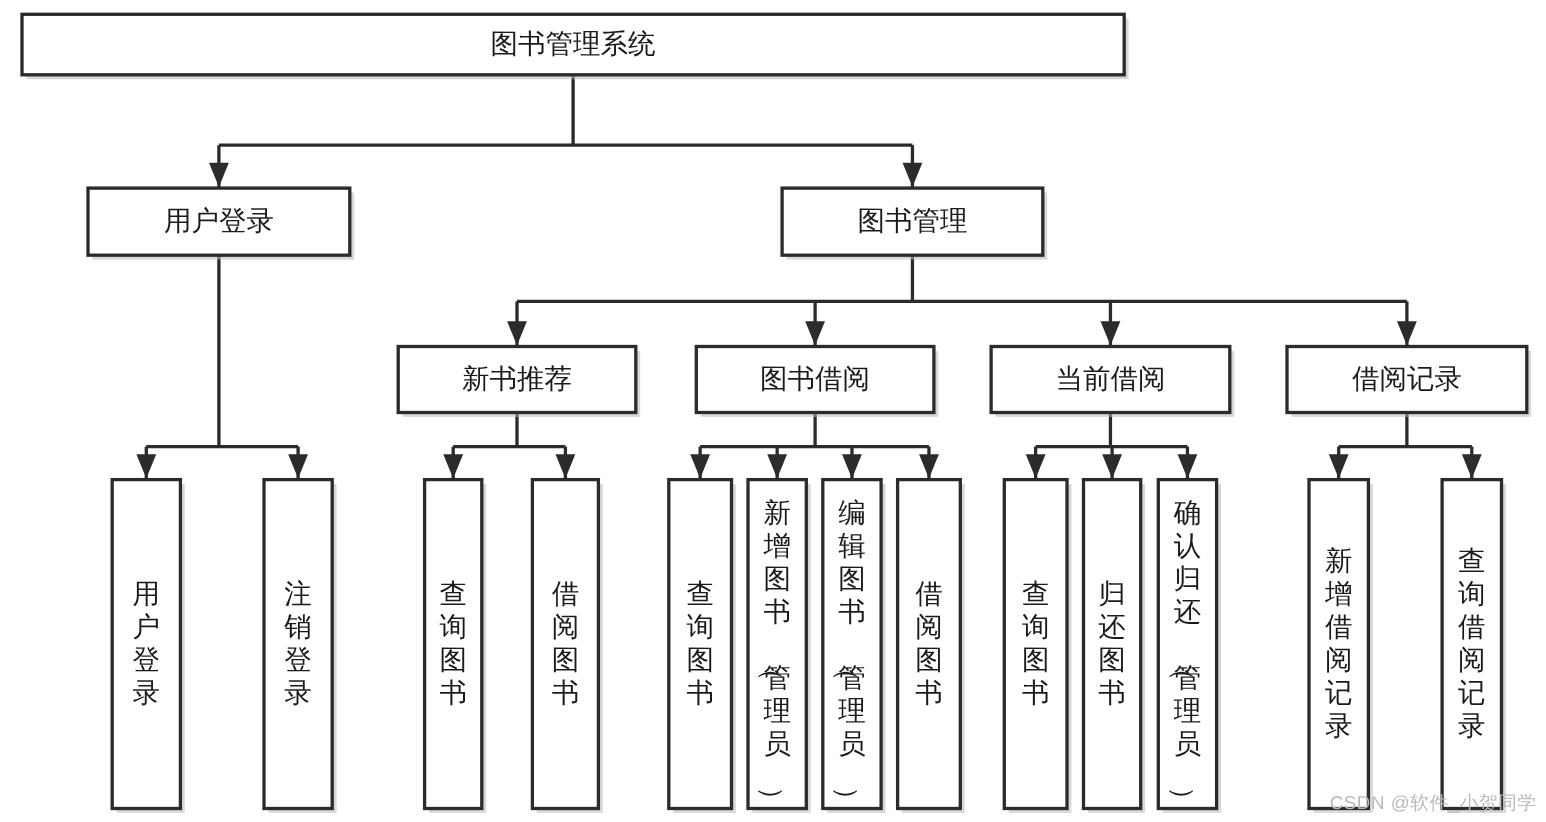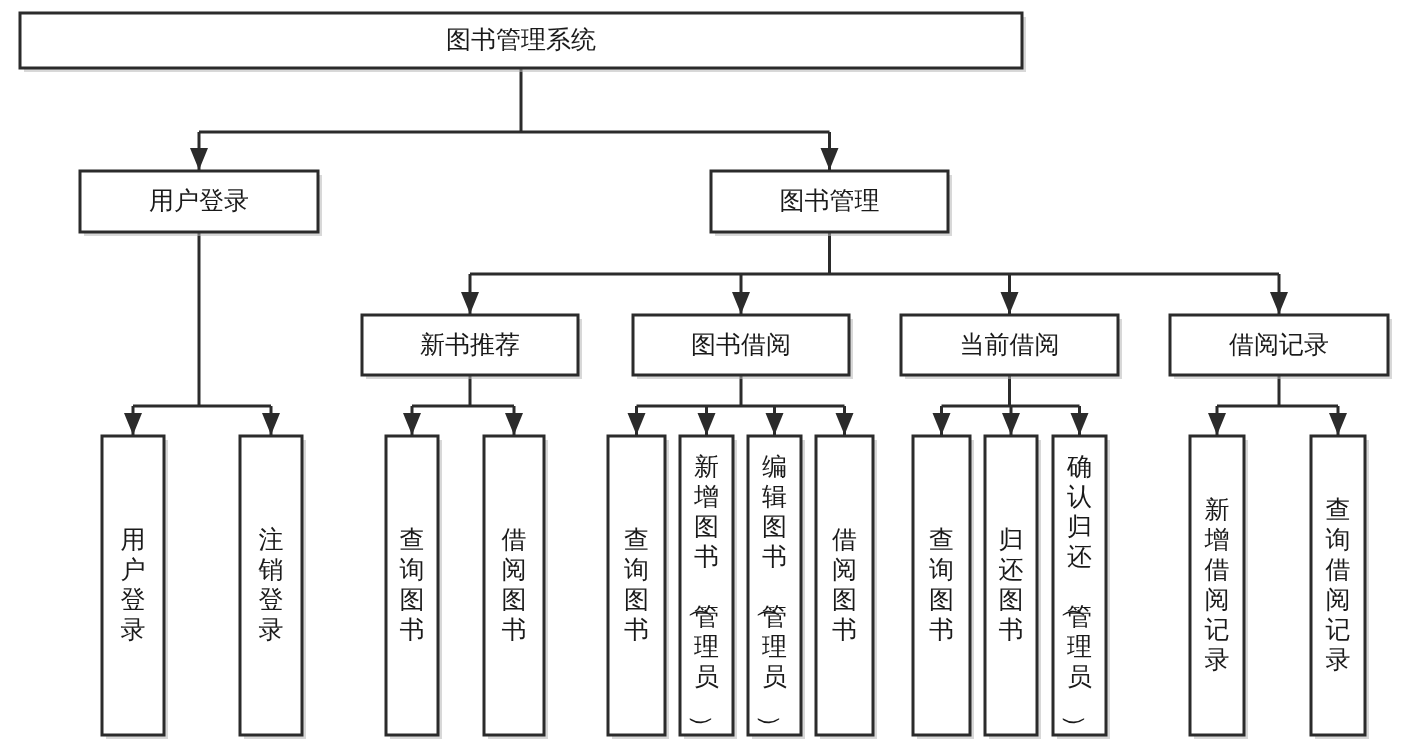--- a/index.html
+++ b/index.html
@@ -224,13 +224,14 @@
           <rect x="1190" y="436" width="54" height="299" class="node-box"></rect>
           <text class="node-label-vertical" x="1217" y="518"><tspan x="1217" dy="0">新</tspan><tspan x="1217" dy="30">增</tspan><tspan x="1217" dy="30">借</tspan><tspan x="1217" dy="30">阅</tspan><tspan x="1217" dy="30">记</tspan><tspan x="1217" dy="30">录</tspan></text>
         </g>
         <g>
           <rect x="1315" y="440" width="54" height="299" class="node-shadow"></rect>
           <rect x="1311" y="436" width="54" height="299" class="node-box"></rect>
           <text class="node-label-vertical" x="1338" y="518"><tspan x="1338" dy="0">查</tspan><tspan x="1338" dy="30">询</tspan><tspan x="1338" dy="30">借</tspan><tspan x="1338" dy="30">阅</tspan><tspan x="1338" dy="30">记</tspan><tspan x="1338" dy="30">录</tspan></text>
         </g>
       </g>
   </svg>
+  <div class="watermark">CSDN @软件_小贺同学</div>
 </div>
 
 </body></html>

